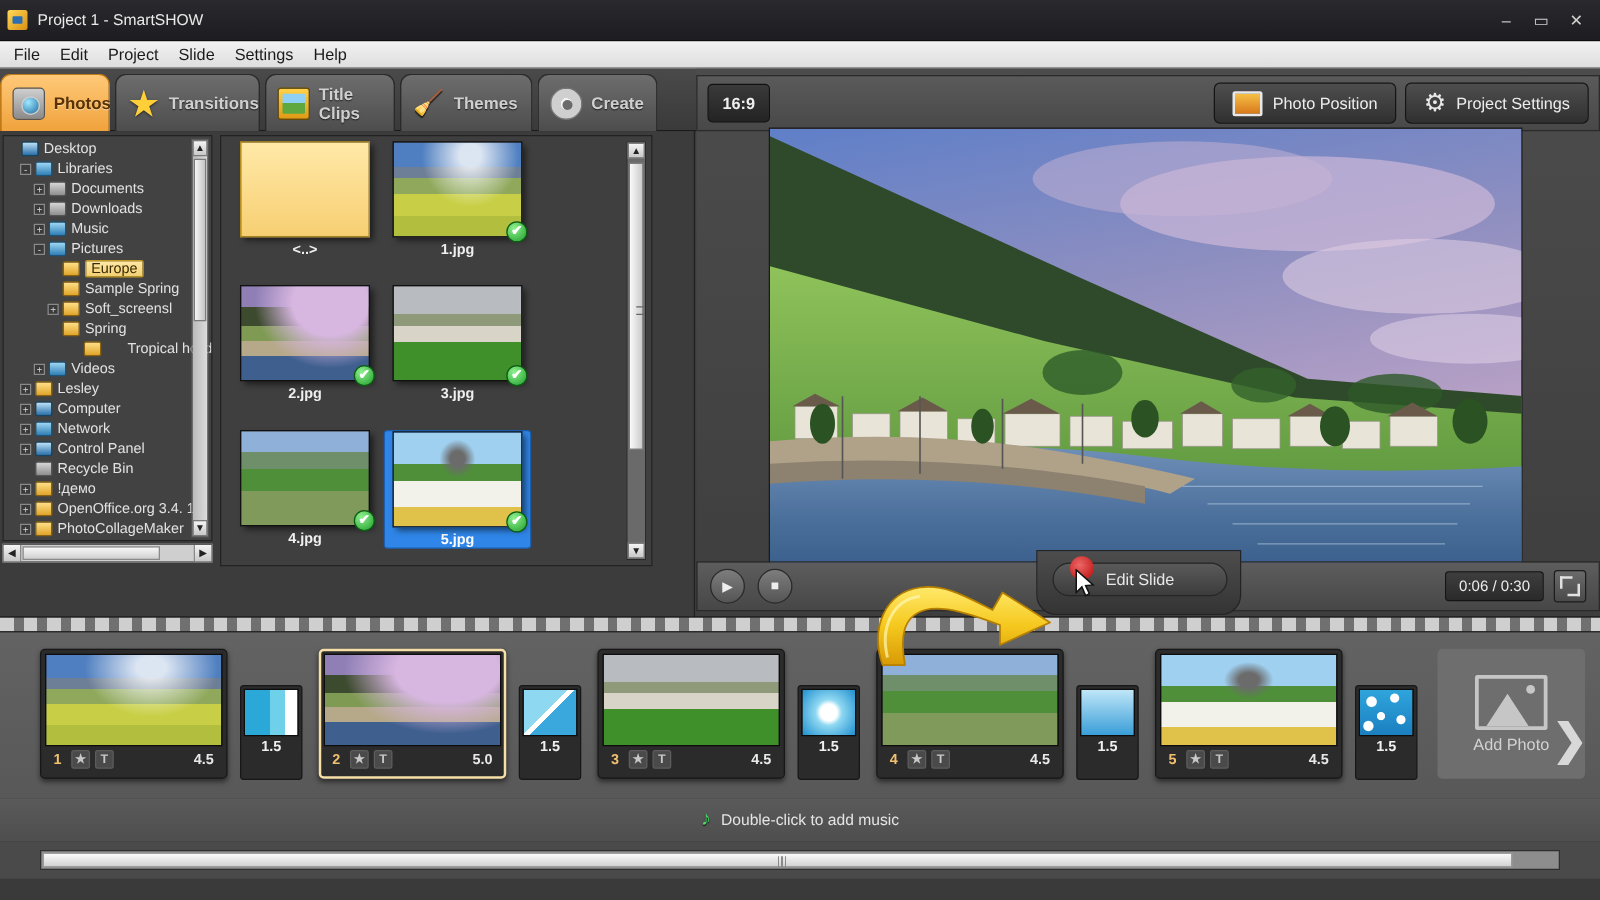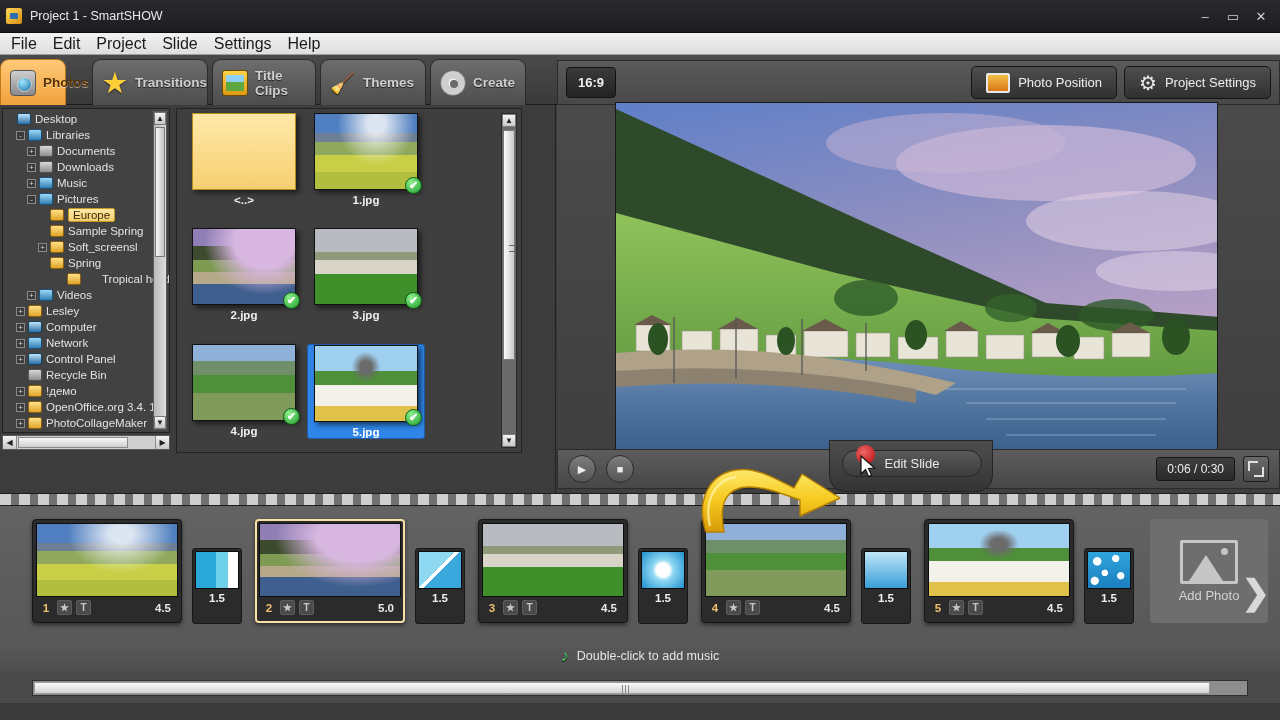--- a/index.html
+++ b/index.html
@@ -21,21 +21,21 @@
     border-radius:1px;background:#2b6fb0;}
   .tb-title{margin-left:8px;font-size:12.5px;color:#e9e9e9;}
   .tb-btns{margin-left:auto;display:flex;align-items:center;gap:14px;
     padding-right:12px;color:#cfcfcf;}
   .tb-btns span{font-size:13px;line-height:1;cursor:default;display:inline-block;width:14px;text-align:center;}
 
   
   .menubar{position:absolute;left:0;top:33px;width:1280px;height:22px;
     background:linear-gradient(#f2f2f2,#dedede);border-bottom:1px solid #9d9d9d;
     display:flex;align-items:center;padding-left:3px;}
-  .menubar div{color:#1a1a1a;font-size:16px;padding:2px 8px;cursor:default;}
+  .menubar div{color:#1a1a1a;font-size:13px;padding:2px 8px;cursor:default;}
 
   
   .tabstrip{position:absolute;left:0;top:55px;width:1280px;height:50px;
     background:linear-gradient(#4a4a4a,#3a3a3a);border-bottom:1px solid #1b1b1b;}
   .tab{position:absolute;top:4px;height:46px;display:flex;align-items:center;
     gap:7px;padding:0 14px 0 9px;
     background:linear-gradient(#6d6d6d,#4d4d4d);
     border:1px solid #2a2a2a;border-bottom:none;
     border-radius:9px 9px 0 0;color:#cfcfcf;font-size:13.5px;font-weight:bold;
     text-shadow:0 1px 1px rgba(0,0,0,.7);cursor:default;}
@@ -269,21 +269,21 @@
   <div class="menubar">
     <div>File</div>
     <div>Edit</div>
     <div>Project</div>
     <div>Slide</div>
     <div>Settings</div>
     <div>Help</div>
   </div>
 
   <div class="tabstrip">
-    <div class="tab active" style="left:0;width:66px;">
+    <div class="tab active" style="left:0;width:88px;">
       <span class="ti ic-cam"></span>
       <span>Photos</span>
     </div>
     <div class="tab" style="left:92px;width:116px;">
       <span class="ti ic-star">★</span>
       <span>Transitions</span>
     </div>
     <div class="tab" style="left:212px;width:104px;">
       <span class="ti ic-pic"></span>
       <span>Title Clips</span>

